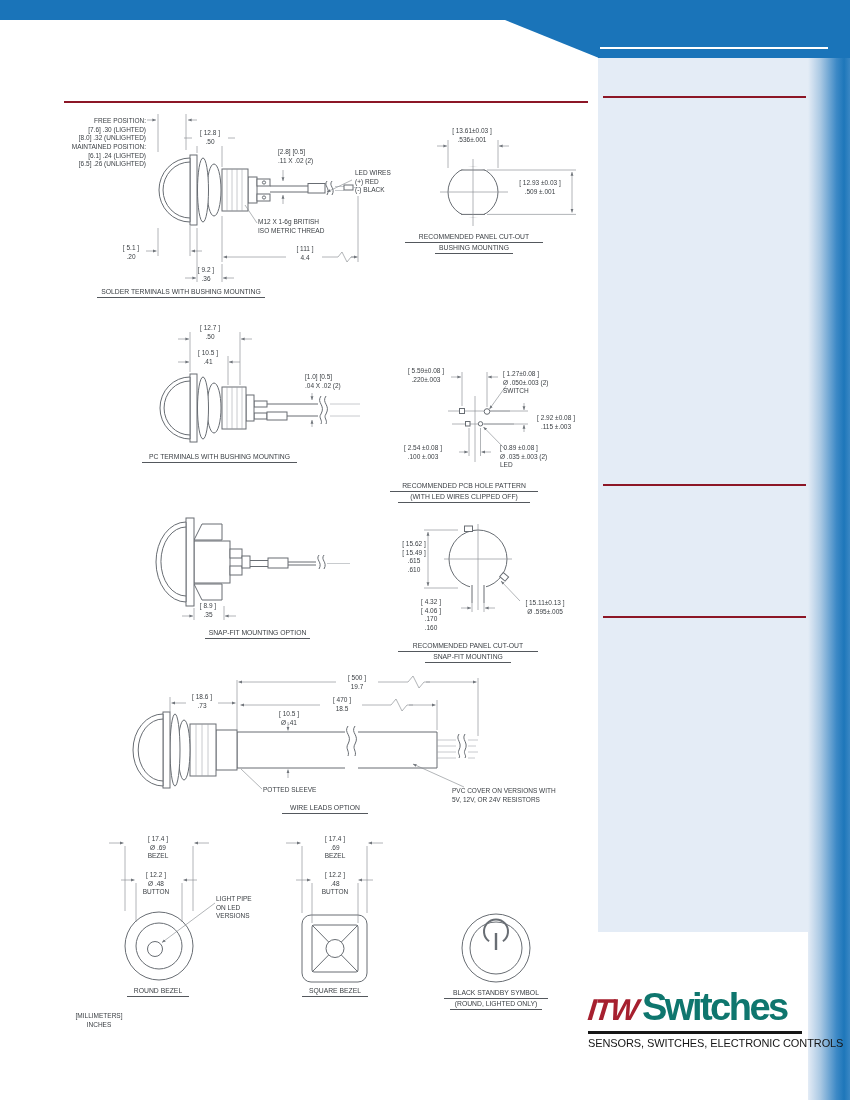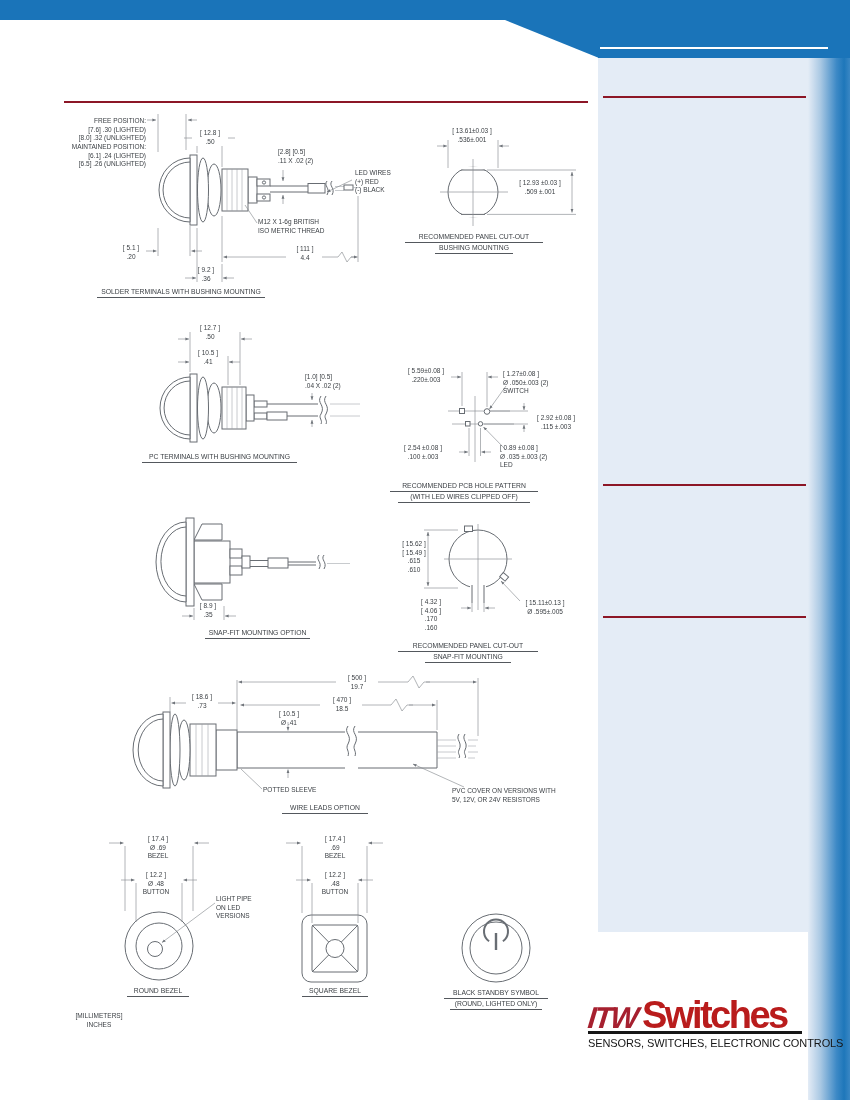--- a/index.html
+++ b/index.html
@@ -31,21 +31,21 @@
   svg.art{position:absolute;left:0;top:0;z-index:2;}
   .ol{stroke:#686d73;stroke-width:1;fill:#fff;}
   .on{stroke:#686d73;stroke-width:1;fill:none;}
   .th{stroke:#9aa0a5;stroke-width:0.55;fill:none;}
   .dl{stroke:#888d92;stroke-width:0.65;fill:none;}
   
   .logo{position:absolute;left:588px;top:986px;width:214px;z-index:6;}
   .logo-row{display:flex;align-items:baseline;white-space:nowrap;height:44px;}
   .logo-itw{font-style:italic;font-weight:900;font-size:30px;color:#a6202f;letter-spacing:-2px;
             transform:skewX(-6deg);margin-right:5px;}
-  .logo-sw{font-weight:800;font-size:38px;color:#b91c1c;letter-spacing:-2.5px;margin-top:8px;}
+  .logo-sw{font-weight:800;font-size:38px;color:#0f766e;letter-spacing:-2.5px;}
   .logo-rule{height:2.5px;background:#161616;margin-top:1px;}
   .logo-tag{font-weight:400;font-size:11px;color:#161616;letter-spacing:-0.1px;margin-top:3px;
             white-space:nowrap;}
 </style>
 </head>
 <body>
 
 <div class="page">
 
   <div class="top-band"></div>

